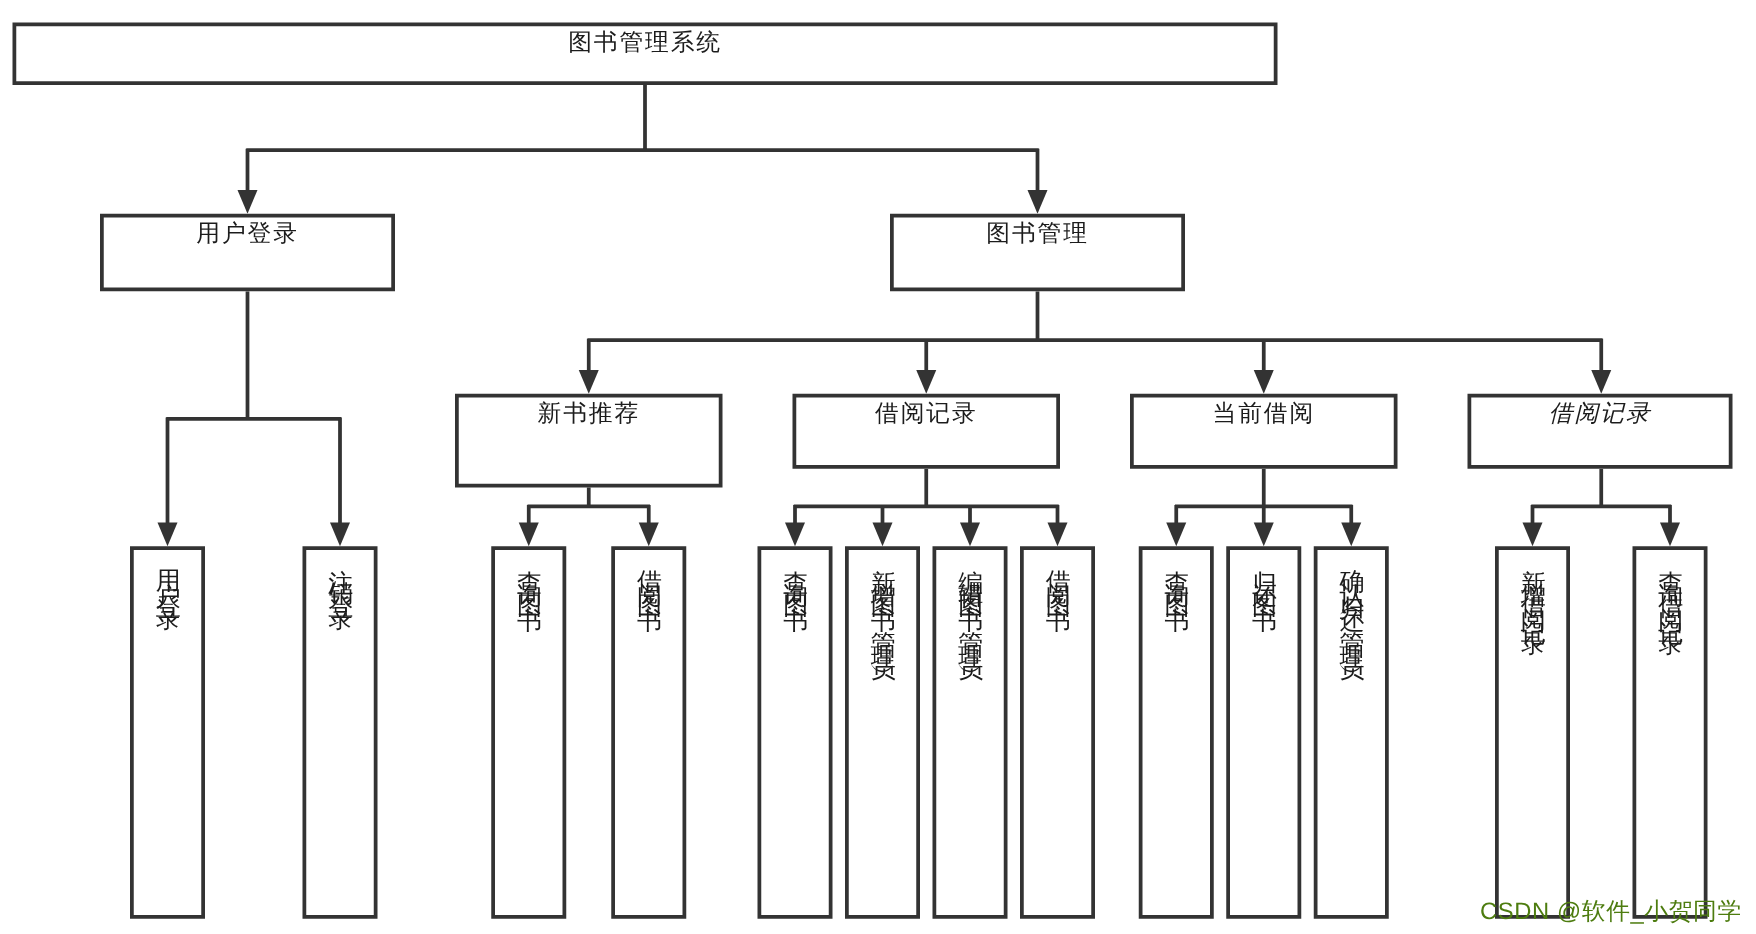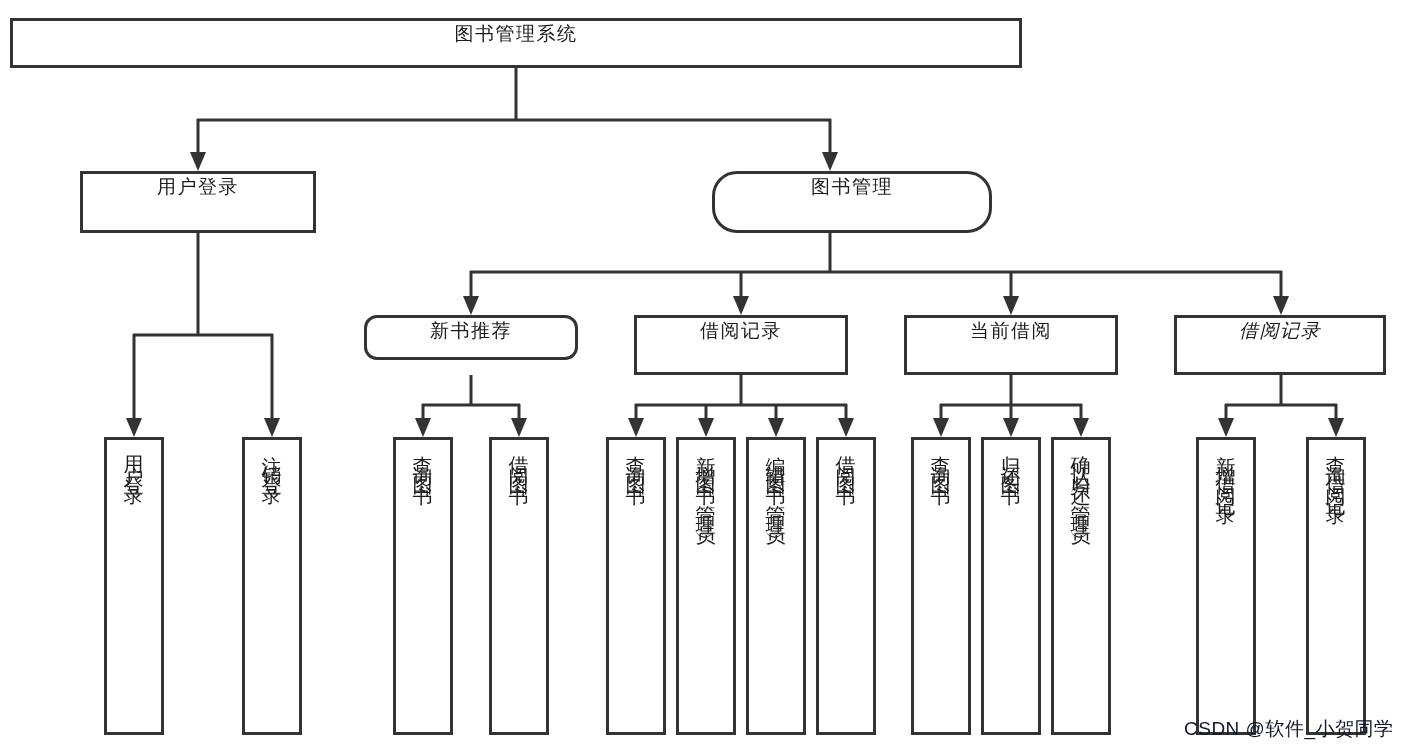--- a/index.html
+++ b/index.html
@@ -13,29 +13,29 @@
     box-sizing:border-box;display:flex;align-items:flex-start;justify-content:center;
     color:#1c1c1c;
   }
   .node.h{font-size:19px;letter-spacing:1.5px;}
   .node.v span{
     writing-mode:vertical-rl;text-orientation:mixed;
     font-size:20px;letter-spacing:10px;line-height:1;
   }
   .watermark{
     position:absolute;left:1184px;top:716px;z-index:10;
-    font-size:19px;color:#0f172a;letter-spacing:0.5px;white-space:nowrap;
+    font-size:19px;color:#4d7c0f;letter-spacing:0.5px;white-space:nowrap;
   }
   
   #n-root{left:10px;top:18px;width:1012px;height:50px;}
   
   #n-userlogin{left:80px;top:171px;width:236px;height:62px;}
-  #n-bookmgmt{left:712px;top:171px;width:280px;height:62px;border-radius:25px;}
+  #n-bookmgmt{left:712px;top:171px;width:236px;height:62px;}
   
-  #n-newbook{left:364px;top:315px;width:214px;height:45px;border-radius:13px;}
+  #n-newbook{left:364px;top:315px;width:214px;height:75px;}
   #n-borrow{left:634px;top:315px;width:214px;height:60px;}
   #n-current{left:904px;top:315px;width:214px;height:60px;}
   #n-records{left:1174px;top:315px;width:212px;height:60px;font-style:italic;}
   
   .leaf{width:60px;height:298px;top:437px;}
   #l-login{left:104px;}  #l-logout{left:242px;}
   #l-nb-query{left:393px;} #l-nb-borrow{left:489px;}
   #l-bb-query{left:606px;} #l-bb-add{left:676px;} #l-bb-edit{left:746px;} #l-bb-borrow{left:816px;}
   #l-cb-query{left:911px;} #l-cb-return{left:981px;} #l-cb-confirm{left:1051px;}
   #l-br-add{left:1196px;} #l-br-query{left:1306px;}

